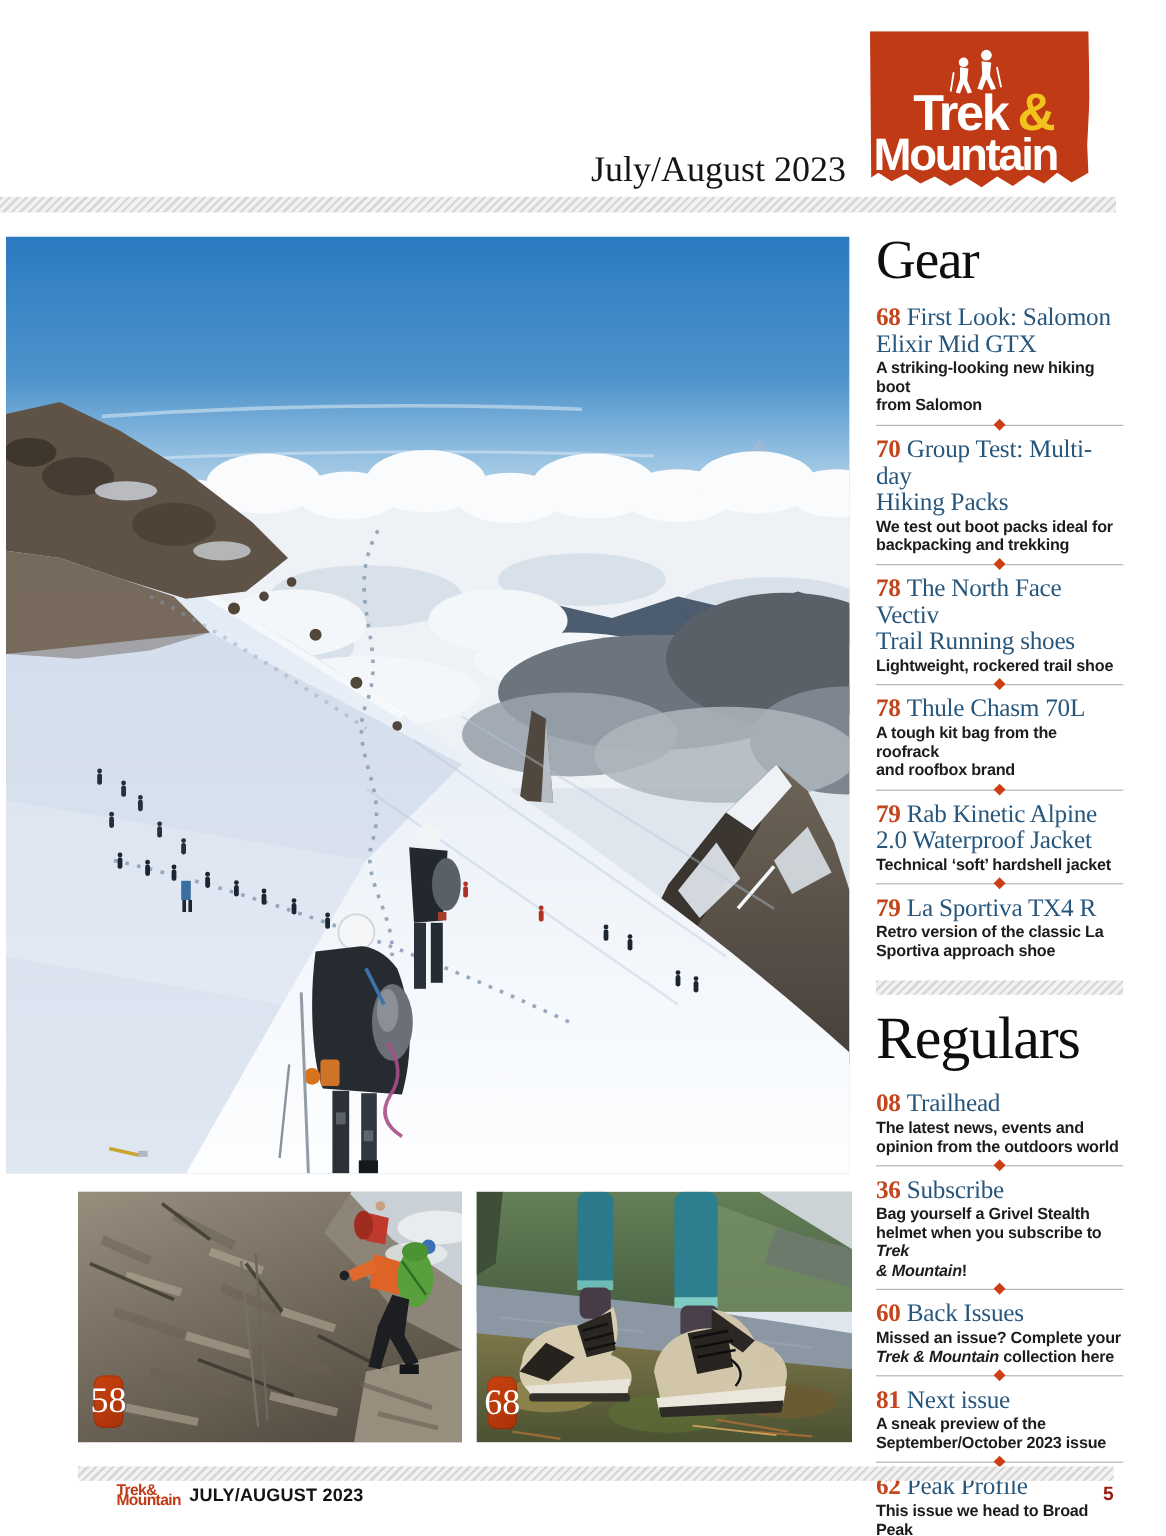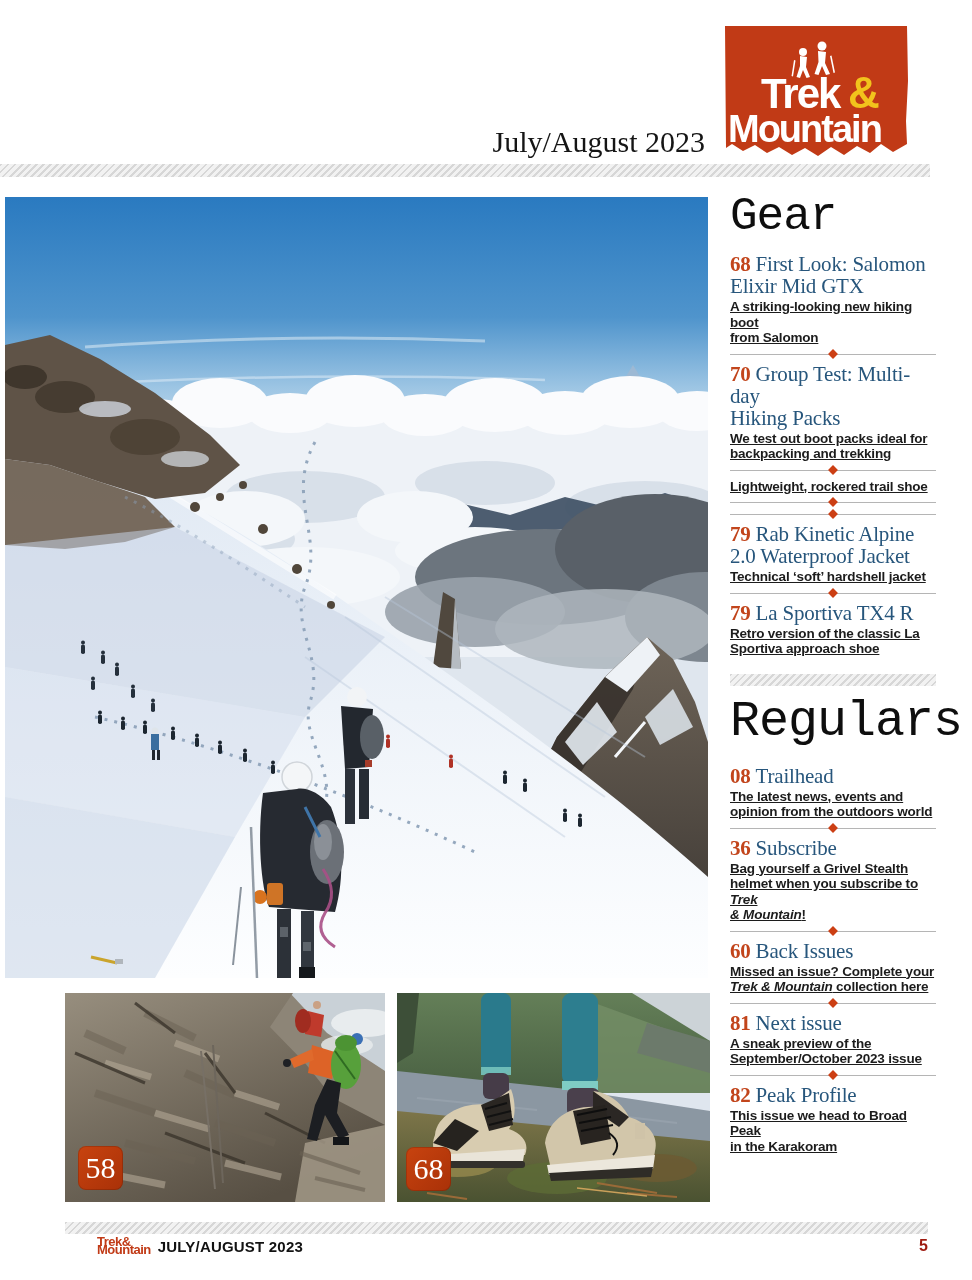--- a/index.html
+++ b/index.html
@@ -15,38 +15,38 @@
 
   .logo{position:absolute;left:723px;top:26px;width:185px;height:132px;}
 
   
   .photo{position:absolute;overflow:hidden;background:#dfe6ee;}
   .photo svg{display:block;width:100%;height:100%;}
   .photo-main{left:5px;top:197px;width:703px;height:781px;}
   .photo-left{left:65px;top:993px;width:320px;height:209px;}
   .photo-mid{left:397px;top:993px;width:313px;height:209px;}
 
-  .badge{position:absolute;width:45px;height:44px;border-radius:8px;
+  .badge{position:absolute;width:25px;height:44px;border-radius:8px;
          background:linear-gradient(135deg,#c8430f,#a93108);
          color:#fff;font-family:"Liberation Serif",serif;font-size:30px;
          display:flex;align-items:center;justify-content:center;box-shadow:inset 0 0 0 1px rgba(0,0,0,.15);}
   .badge-58{left:78px;top:1146px;}
   .badge-68{left:406px;top:1147px;}
 
   
   .sidebar{position:absolute;left:730px;top:194px;width:206px;}
-  .section-heading{font-family:Liberation Mono, monospace;font-weight:normal;color:#0e0e0e;
+  .section-heading{font-family:Liberation Serif, serif;font-weight:normal;color:#0e0e0e;
                    font-size:46px;line-height:1;margin:0 0 13px 0;letter-spacing:-1px;}
   .section-heading.regulars{font-size:50px;margin:0 0 18px 0;}
   .entry-title{font-family:"Liberation Serif",serif;font-size:21px;line-height:22px;
                color:#27567c;letter-spacing:-0.2px;}
   .entry-title .num{color:#c2451c;font-weight:bold;margin-right:5px;}
   .entry-title .ttl{white-space:pre-line;margin-top:48px;}
   .entry-desc{font-size:13.5px;line-height:15.5px;font-weight:bold;color:#1c1c1c;
-              letter-spacing:-0.2px;margin-top:2px;white-space:pre-line;text-decoration:underline;}
+              letter-spacing:-0.2px;margin-top:2px;white-space:pre-line;}
   .entry-desc .it{font-style:italic;}
   .divider{position:relative;height:7px;margin:5px 0;}
   .divider::before{content:"";position:absolute;left:0;right:0;top:3px;border-top:1px solid #b5b5b5;}
   .diamond{position:absolute;left:50%;top:3px;width:7px;height:7px;background:#cc3f14;
            transform:translate(-50%,-50%) rotate(45deg);}
   .sidebar-hatch{height:12px;margin:17px 0 11px 0;}
 
   
   .footer{position:absolute;left:65px;top:1237px;width:863px;display:flex;
           align-items:center;justify-content:space-between;}
@@ -265,26 +265,33 @@
       <div class="entry-title"><span class="num">70</span><span class="ttl">Group Test: Multi-day
 Hiking Packs</span></div>
       <div class="entry-desc"><span>We test out boot packs ideal for
 backpacking and trekking</span></div>
     </div>
     <div class="divider">
         <span class="diamond"></span>
       </div>
 
     <div class="entry">
+      <div class="entry-title"><span class="num">78</span><span class="ttl">The North Face Vectiv
+Trail Running shoes</span></div>
       <div class="entry-desc"><span>Lightweight, rockered trail shoe</span></div>
     </div>
     <div class="divider">
         <span class="diamond"></span>
       </div>
 
+    <div class="entry">
+      <div class="entry-title"><span class="num">78</span><span class="ttl">Thule Chasm 70L</span></div>
+      <div class="entry-desc"><span>A tough kit bag from the roofrack
+and roofbox brand</span></div>
+    </div>
     <div class="divider">
         <span class="diamond"></span>
       </div>
 
     <div class="entry">
       <div class="entry-title"><span class="num">79</span><span class="ttl">Rab Kinetic Alpine
 2.0 Waterproof Jacket</span></div>
       <div class="entry-desc"><span>Technical ‘soft’ hardshell jacket</span></div>
     </div>
     <div class="divider">
@@ -332,21 +339,21 @@
     <div class="entry">
       <div class="entry-title"><span class="num">81</span><span class="ttl">Next issue</span></div>
       <div class="entry-desc"><span>A sneak preview of the
 September/October 2023 issue</span></div>
     </div>
     <div class="divider">
         <span class="diamond"></span>
       </div>
 
     <div class="entry">
-      <div class="entry-title"><span class="num">82</span><span class="ttl">Peak Profile</span></div>
+      <div class="entry-title"><span class="num">62</span><span class="ttl">Peak Profile</span></div>
       <div class="entry-desc"><span>This issue we head to Broad Peak
 in the Karakoram</span></div>
     </div>
   </div>
 
   <div class="photo photo-left">
     <svg viewBox="0 0 320 209" preserveAspectRatio="none">
       <defs>
         <linearGradient id="rg2" x1="0" y1="0" x2="0.6" y2="1">
           <stop offset="0" stop-color="#978e7e"></stop>

